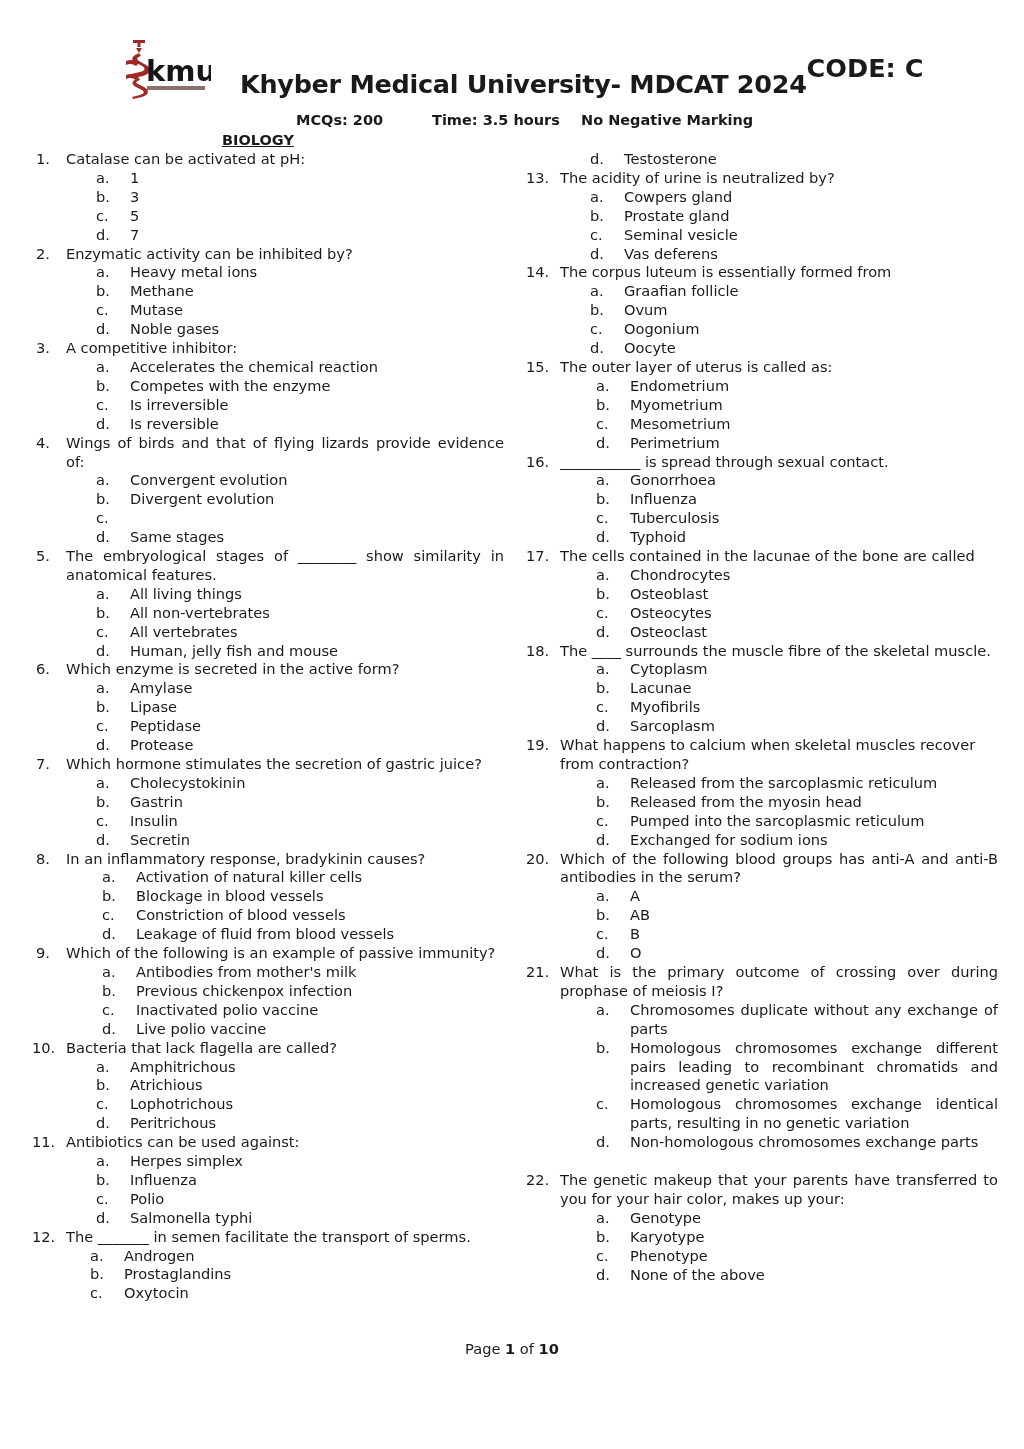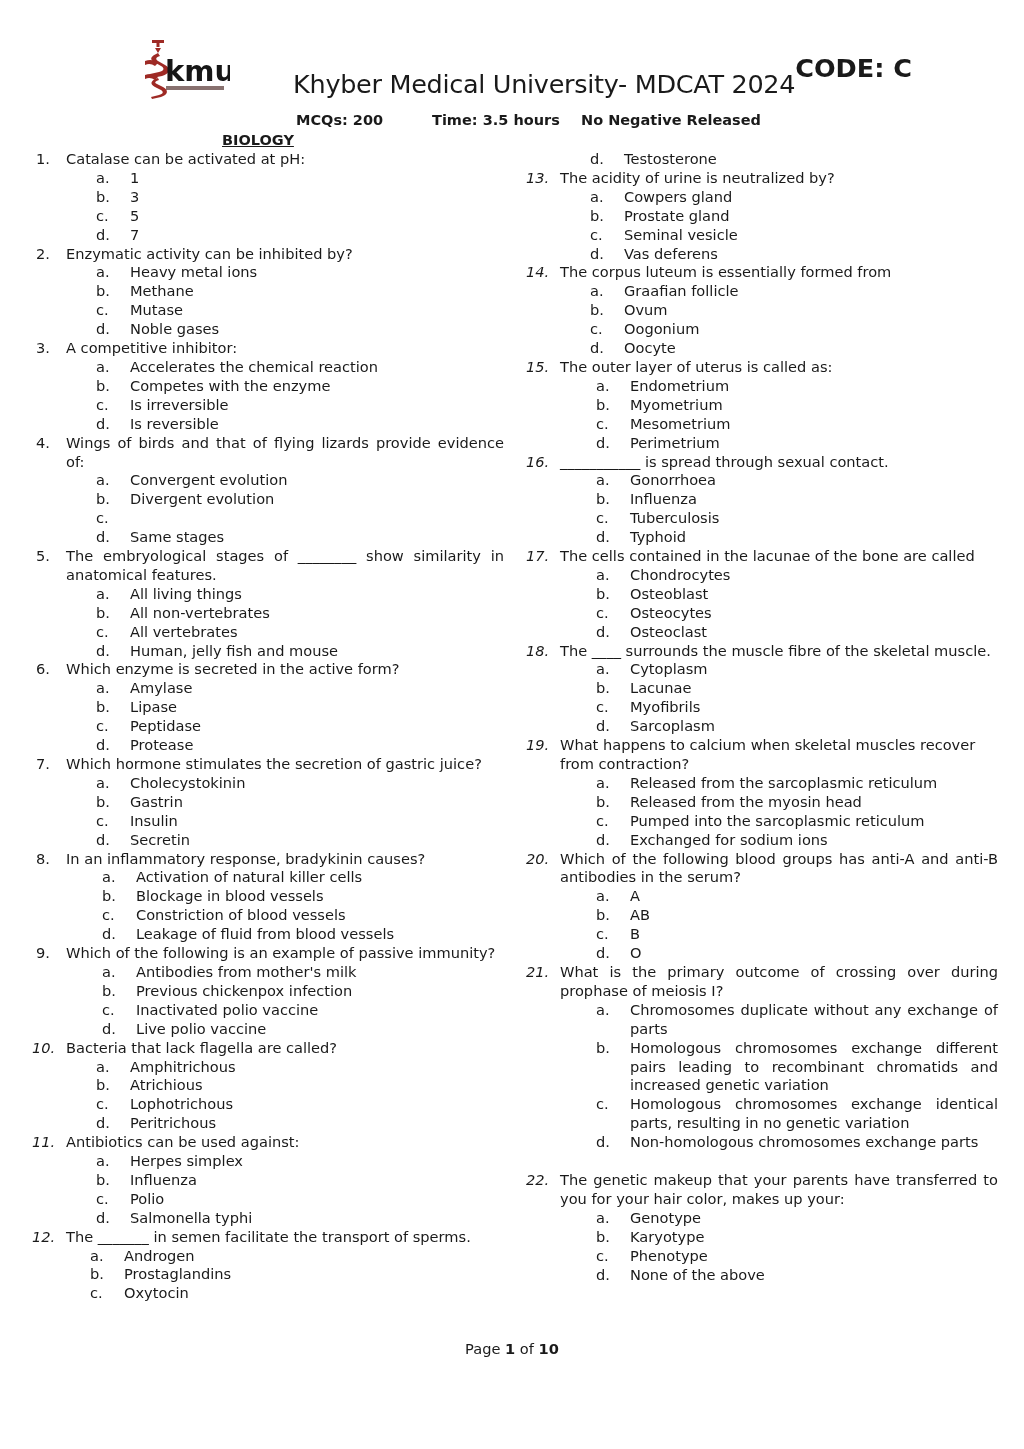--- a/index.html
+++ b/index.html
@@ -21,34 +21,34 @@
     display: flex;
     align-items: center;
     padding: 30px 0 0 0;
     height: 76px;
   }
   .logo-wrap {
     width: 130px;
     margin-left: 100px;
     display: flex;
     align-items: center;
-    justify-content: flex-end;
+    justify-content: center;
     flex-shrink: 0;
   }
   .logo {
     position: relative;
     width: 92px;
     height: 62px;
   }
   .logo svg { display: block; }
   .header-title {
     flex: 1;
-    text-align: right;
+    text-align: center;
     font-size: 25.5px;
-    font-weight: normal;
+    font-weight: bold;
     letter-spacing: -0.3px;
     white-space: nowrap;
     padding-left: 10px;
     margin-top: 32px;
   }
   .header-code {
     font-size: 25.5px;
     font-weight: bold;
     padding-right: 112px;
     white-space: nowrap;
@@ -103,21 +103,21 @@
     line-height: 18.9px;
     margin: 0;
   }
   .q-num {
     width: 34px;
     flex-shrink: 0;
     text-align: left;
     padding-left: 4px;
     box-sizing: border-box;
   }
-  .q-num.wide { padding-left: 0px; font-style: italic; }
+  .q-num.wide { padding-left: 0px; }
   .q-text {
     flex: 1;
   }
   .q-text.justify {
     text-align: justify;
     text-align-last: left;
   }
 
   .opt {
     display: flex;
@@ -172,21 +172,21 @@
       </svg>
     </div>
   </div>
   <div class="header-title">Khyber Medical University- MDCAT 2024</div>
   <div class="header-code">CODE: C</div>
 </div>
 
 <div class="subheader">
   <span class="sub-mcqs">MCQs: 200</span>
   <span class="sub-time">Time: 3.5 hours</span>
-  <span>No Negative Released</span>
+  <span>No Negative Marking</span>
 </div>
 
 <div class="section-title-row">
   <div class="section-title">BIOLOGY</div>
 </div>
 
 <div class="columns">
   <div class="col" id="col-left">
       <div>
         <div class="q">

